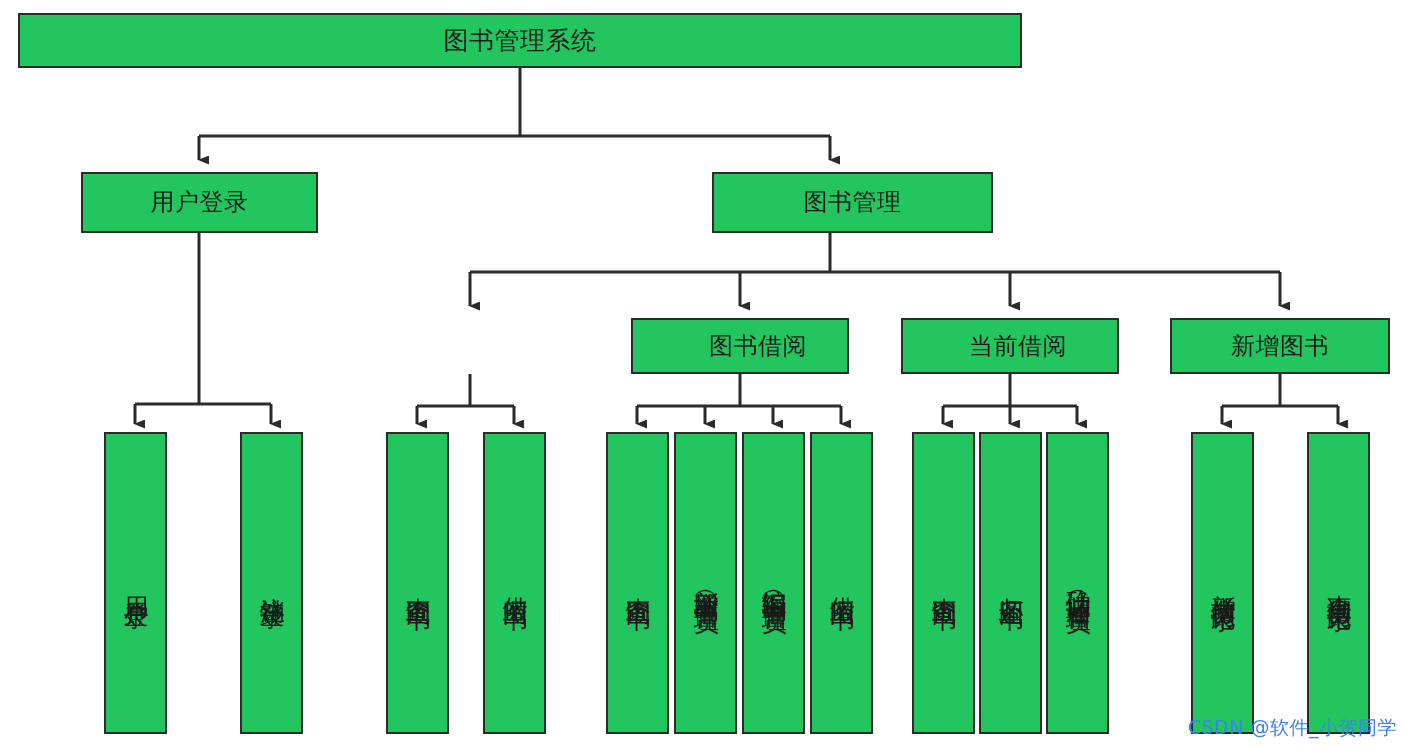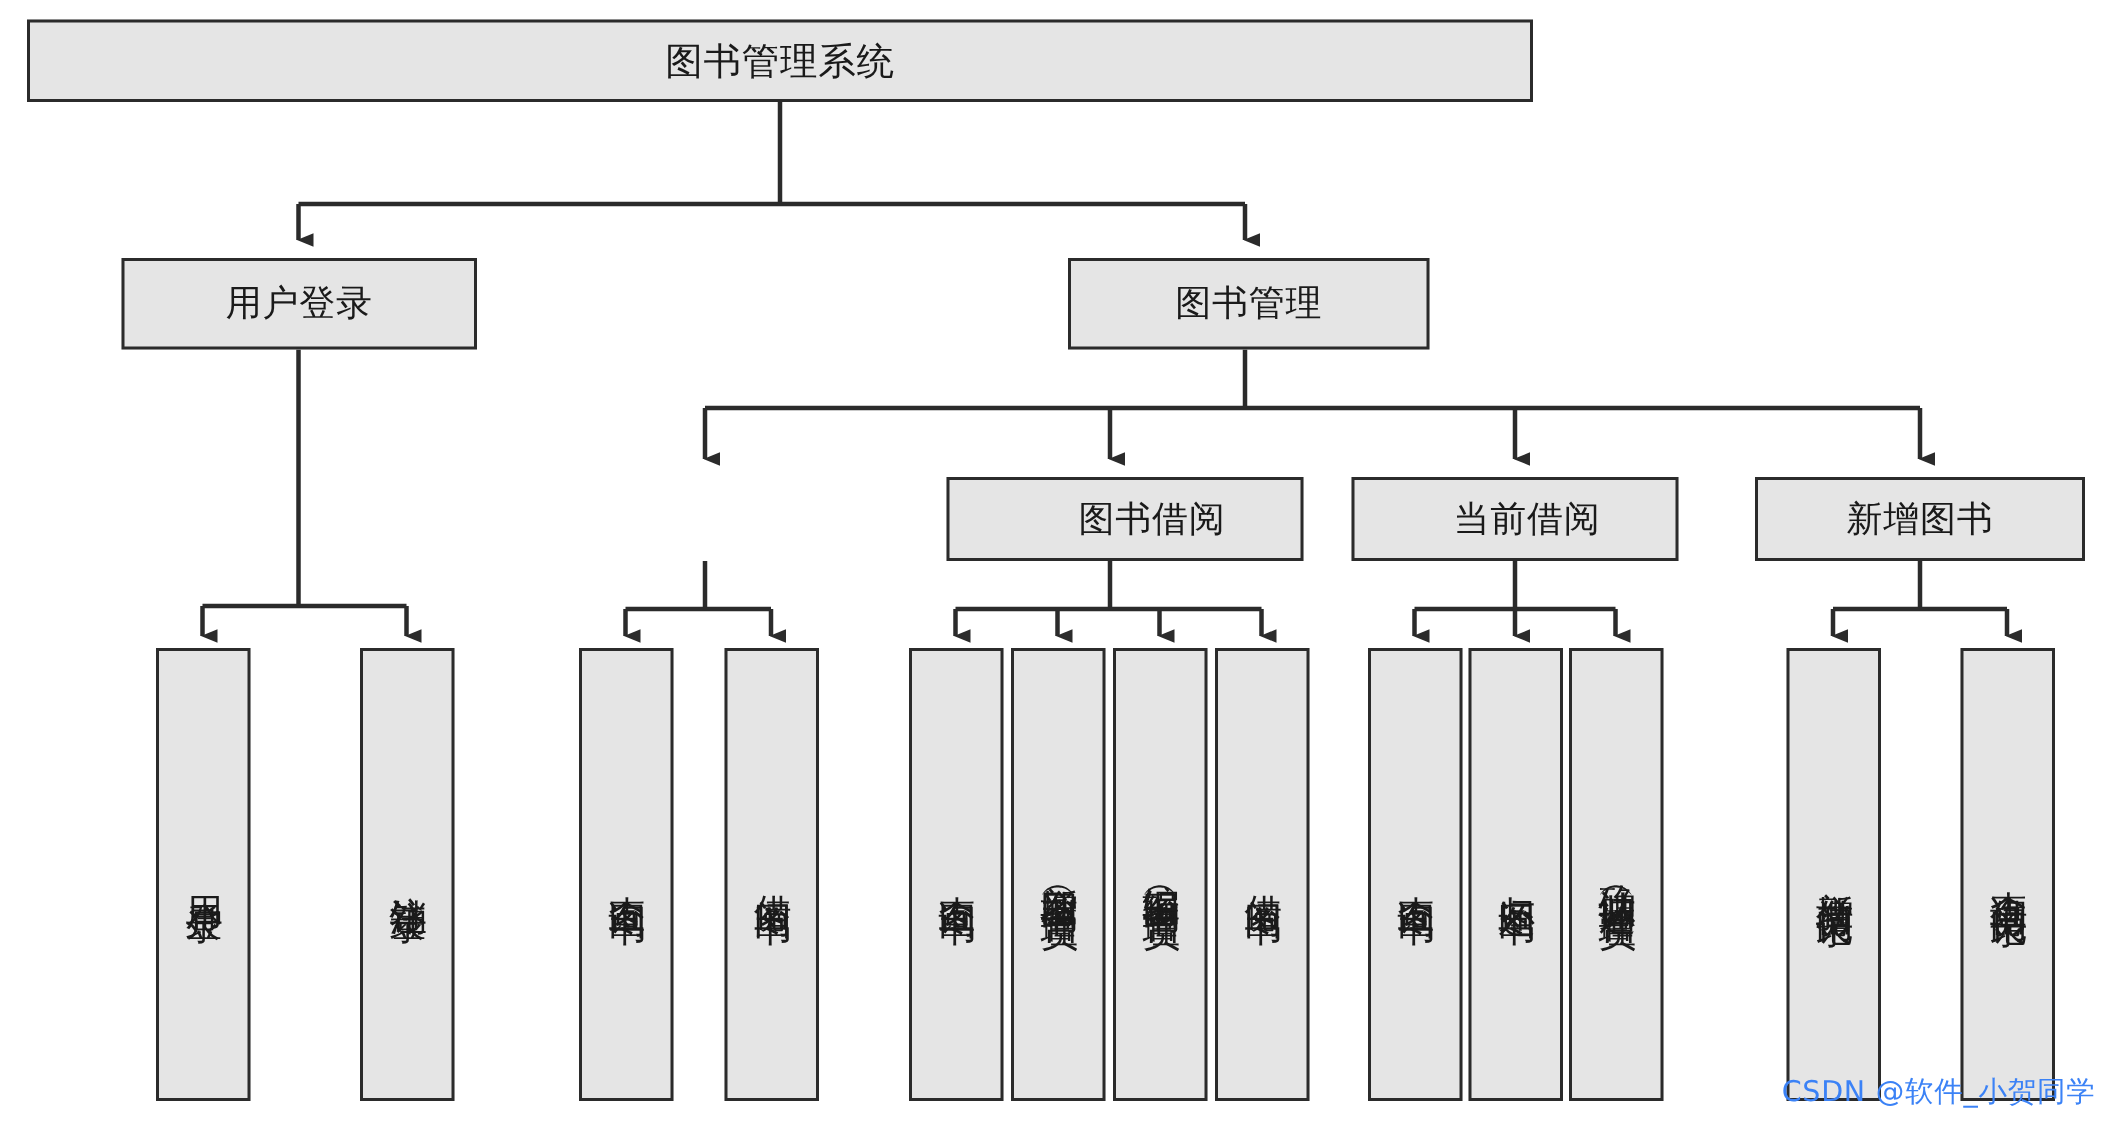--- a/index.html
+++ b/index.html
@@ -23,21 +23,21 @@
     position: absolute;
     left: 0;
     top: 0;
     width: 1405px;
     height: 747px;
     pointer-events: none;
   }
   .node {
     position: absolute;
     box-sizing: border-box;
-    background: #e5e5e5;
+    background: #22c55e;
     border: 2px solid #2b2b2b;
     display: flex;
     align-items: center;
     justify-content: center;
     text-align: center;
     color: #1a1a1a;
     z-index: 2;
   }
   .node-label {
     display: block;
@@ -129,25 +129,25 @@
     </g>
   </svg>
 
   <div class="node horiz root" style="left:18px; top:13px; width:1004px; height:55px;">
     <span class="node-label">图书管理系统</span>
   </div>
 
   <div class="node horiz" style="left:81px; top:172px; width:237px; height:61px;">
     <span class="node-label">用户登录</span>
   </div>
-  <div class="node horiz" style="left:712px; top:172px; width:241px; height:61px;">
+  <div class="node horiz" style="left:712px; top:172px; width:281px; height:61px;">
     <span class="node-label">图书管理</span>
   </div>
 
-  <div class="node horiz" style="left:631px; top:318px; width:238px; height:56px;padding-left:36px;">
+  <div class="node horiz" style="left:631px; top:318px; width:218px; height:56px;padding-left:36px;">
     <span class="node-label">图书借阅</span>
   </div>
   <div class="node horiz" style="left:901px; top:318px; width:218px; height:56px;padding-left:16px;">
     <span class="node-label">当前借阅</span>
   </div>
   <div class="node horiz" style="left:1170px; top:318px; width:220px; height:56px;">
     <span class="node-label">新增图书</span>
   </div>
 
   <div class="node vert" style="left:104px; top:432px; width:63px; height:302px;">

